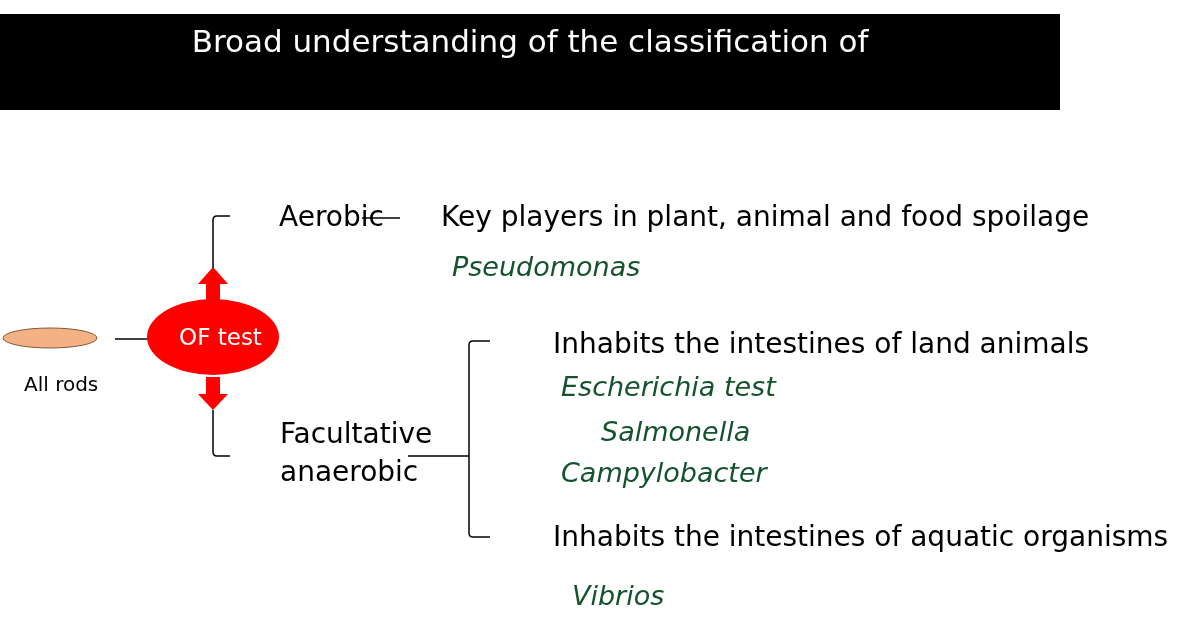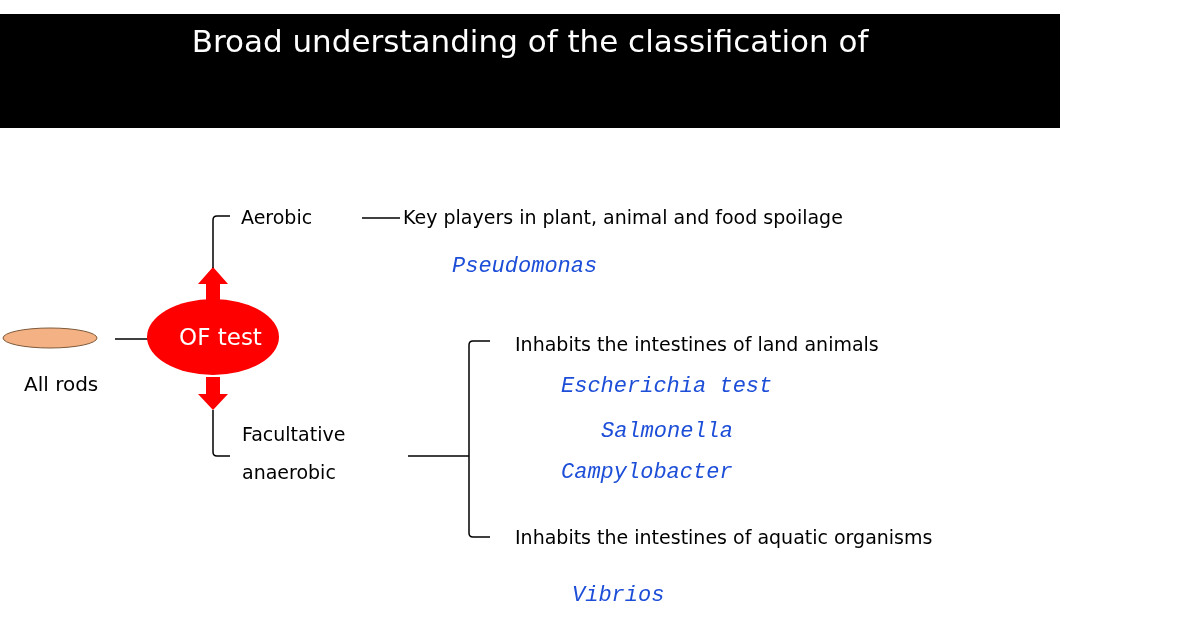--- a/index.html
+++ b/index.html
@@ -1,24 +1,24 @@
 <!DOCTYPE html>
 <html><head>
 <meta charset="utf-8">
 <style>
   html, body { margin: 0; padding: 0; background: #ffffff; }
   body { width: 1200px; height: 636px; position: relative; overflow: hidden;
          font-family: "DejaVu Sans", "Liberation Sans", sans-serif; color: #000; }
-  .title-bar { position: absolute; left: 0; top: 14px; width: 1060px; height: 114px;
+  .title-bar { position: absolute; left: 0; top: 14px; width: 1060px; height: 96px;
                background: #000000; color: #ffffff; text-align: center;
                font-size: 31px; line-height: 42px; padding-top: 6px; box-sizing: border-box; }
   .title-bar span { display: block; }
   .abs { position: absolute; }
-  .label { font-size: 19px; white-space: nowrap; line-height: 36px; }
-  .italic-blue { font-style: italic; color: #1d4ed8; font-size: 22px; white-space: nowrap; line-height: 36px; font-family: Liberation Mono, monospace; }
+  .label { font-size: 28px; white-space: nowrap; line-height: 36px; margin-left: 38px; }
+  .italic-blue { font-style: italic; color: #14532d; font-size: 27px; white-space: nowrap; line-height: 36px; }
   .small-label { font-size: 20px; white-space: nowrap; }
   svg.lines { position: absolute; left: 0; top: 0; }
   .of-text { position: absolute; left: 148px; top: 320px; width: 145px; text-align: center;
              color: #ffffff; font-size: 23px; line-height: 34px; }
 </style>
 </head>
 <body>
 
 <div class="title-bar">
   <span>Broad understanding of the classification of</span>

